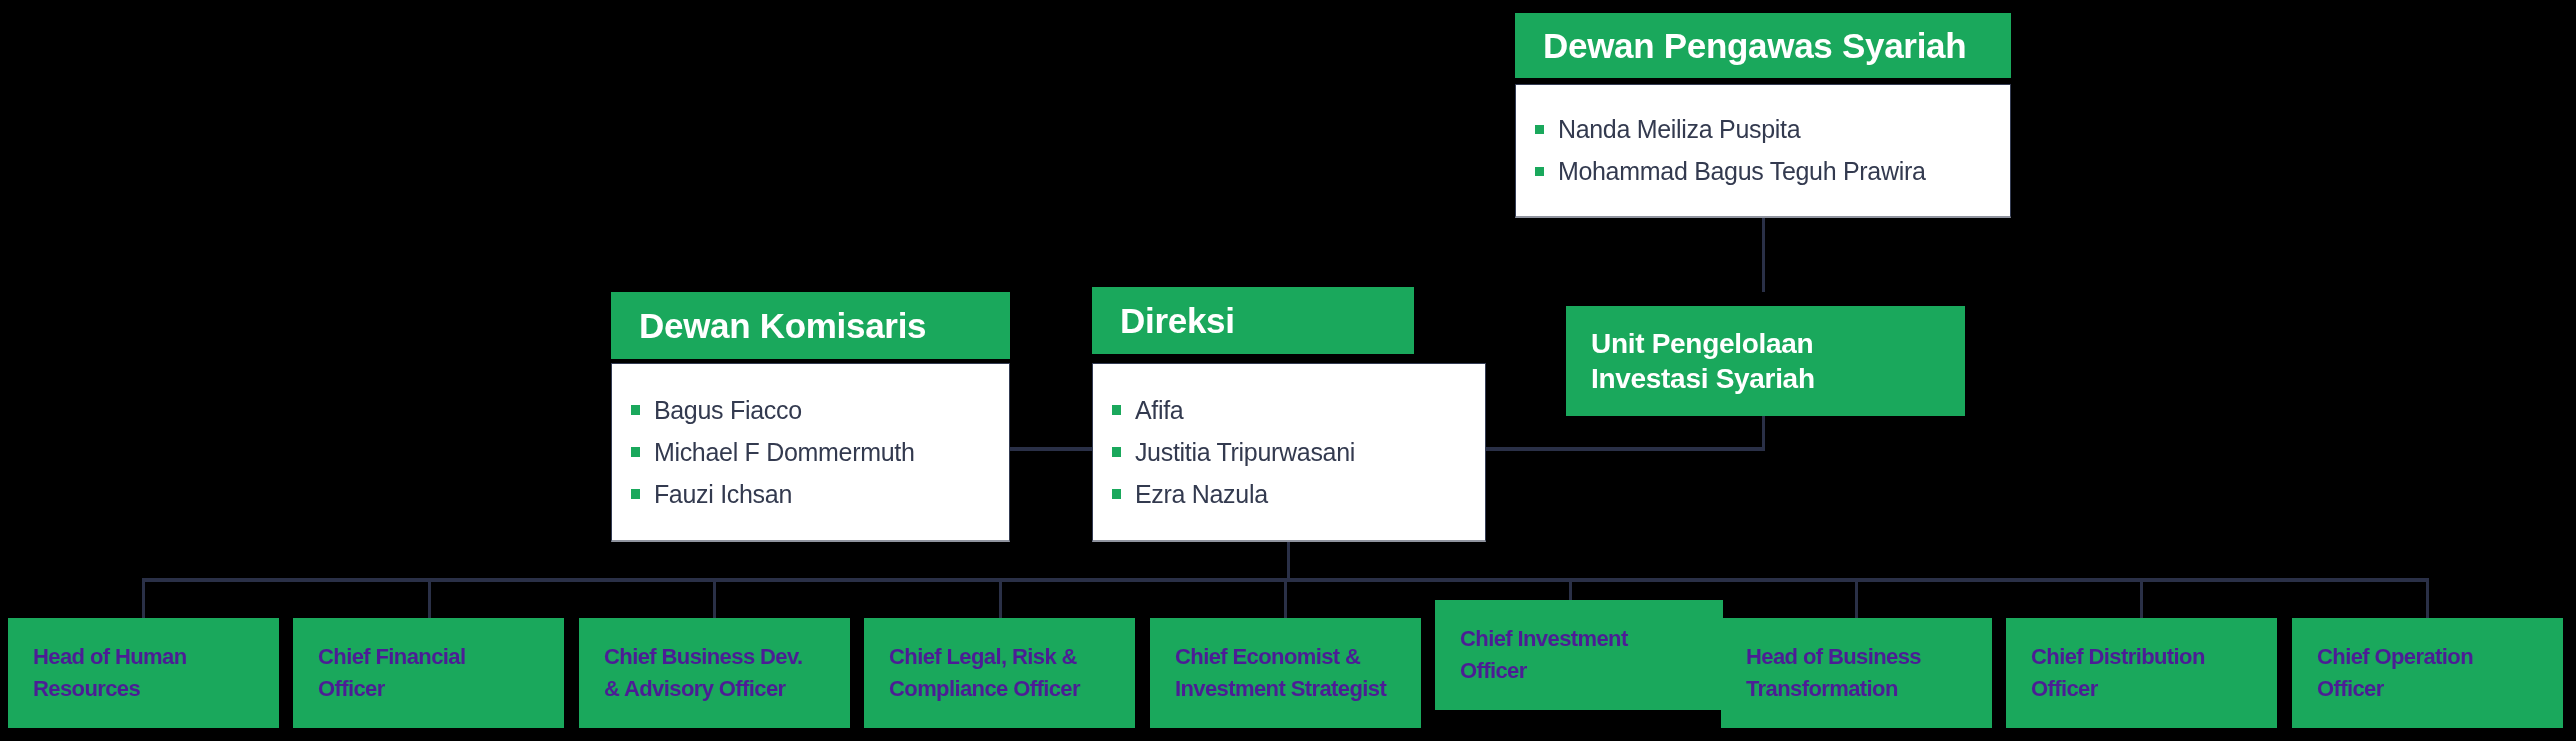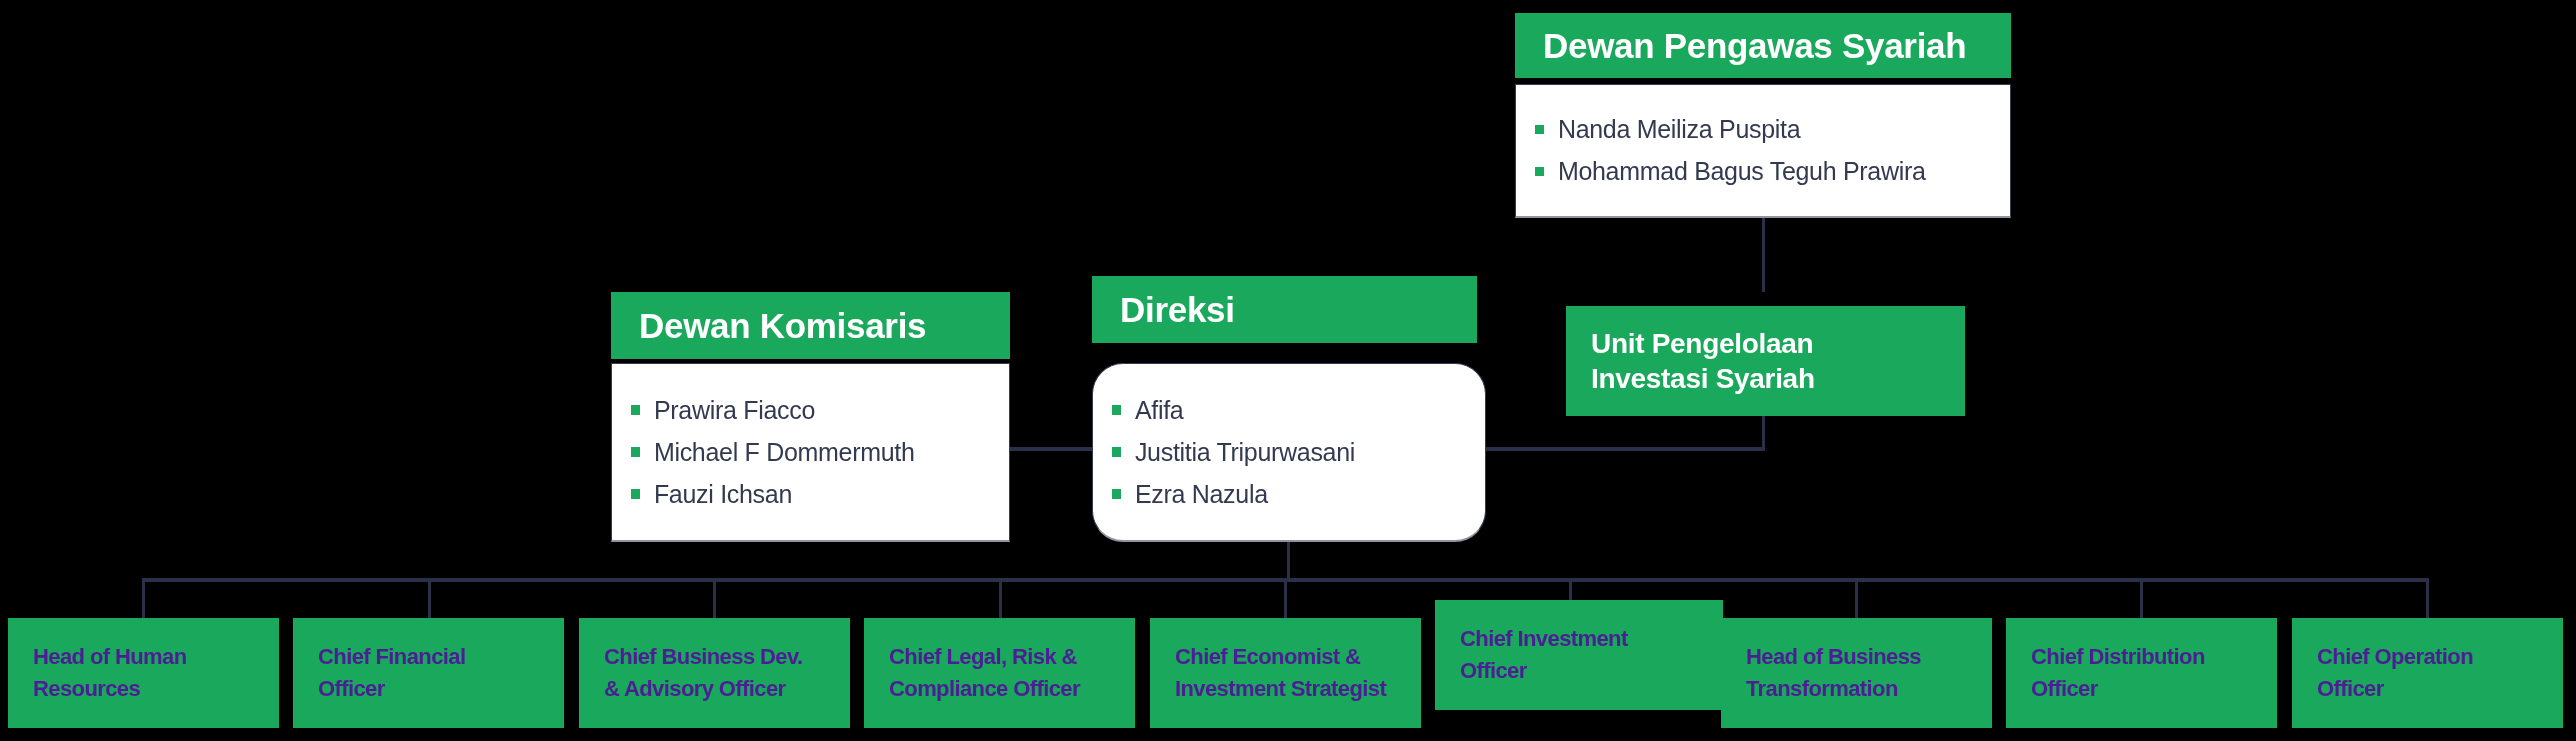--- a/index.html
+++ b/index.html
@@ -56,36 +56,36 @@
       <span>Mohammad Bagus Teguh Prawira</span>
     </div>
   </div>
 
   <div class="hdr green" style="left:611px;top:292px;width:399px;height:67px;">
     <span>Dewan Komisaris</span>
   </div>
   <div class="body-box" style="left:611px;top:363px;width:399px;height:179px;">
     <div class="member">
       <span class="bullet"></span>
-      <span>Prawira Fiacco</span>
+      <span>Bagus Fiacco</span>
     </div>
     <div class="member">
       <span class="bullet"></span>
       <span>Michael F Dommermuth</span>
     </div>
     <div class="member">
       <span class="bullet"></span>
       <span>Fauzi Ichsan</span>
     </div>
   </div>
 
-  <div class="hdr green" style="left:1092px;top:276px;width:385px;height:67px;">
+  <div class="hdr green" style="left:1092px;top:287px;width:322px;height:67px;">
     <span>Direksi</span>
   </div>
-  <div class="body-box" style="left:1092px;top:363px;width:394px;height:179px;border-radius:31px;">
+  <div class="body-box" style="left:1092px;top:363px;width:394px;height:179px;">
     <div class="member">
       <span class="bullet"></span>
       <span>Afifa</span>
     </div>
     <div class="member">
       <span class="bullet"></span>
       <span>Justitia Tripurwasani</span>
     </div>
     <div class="member">
       <span class="bullet"></span>

